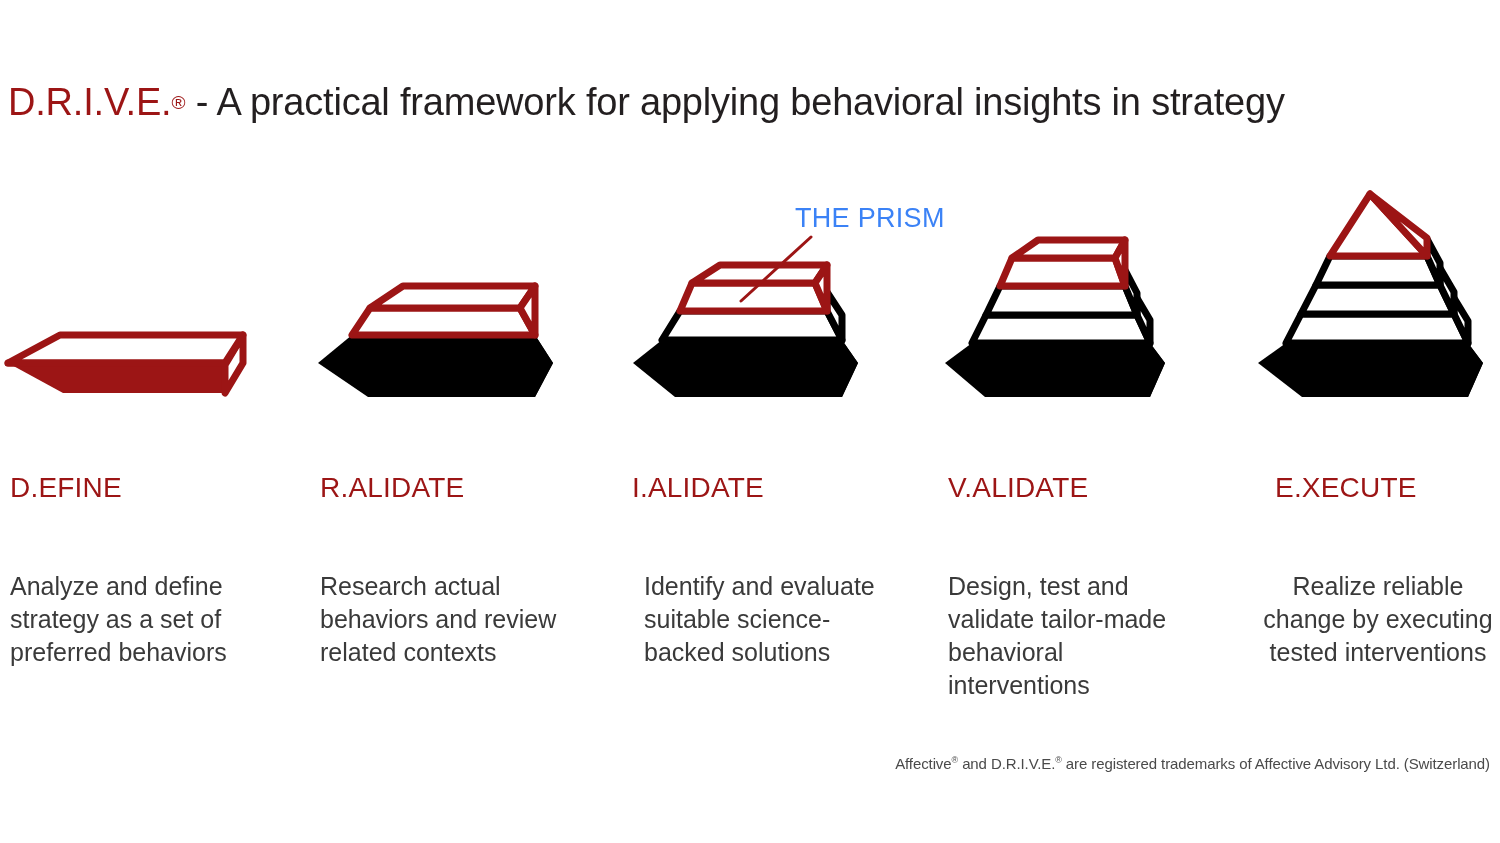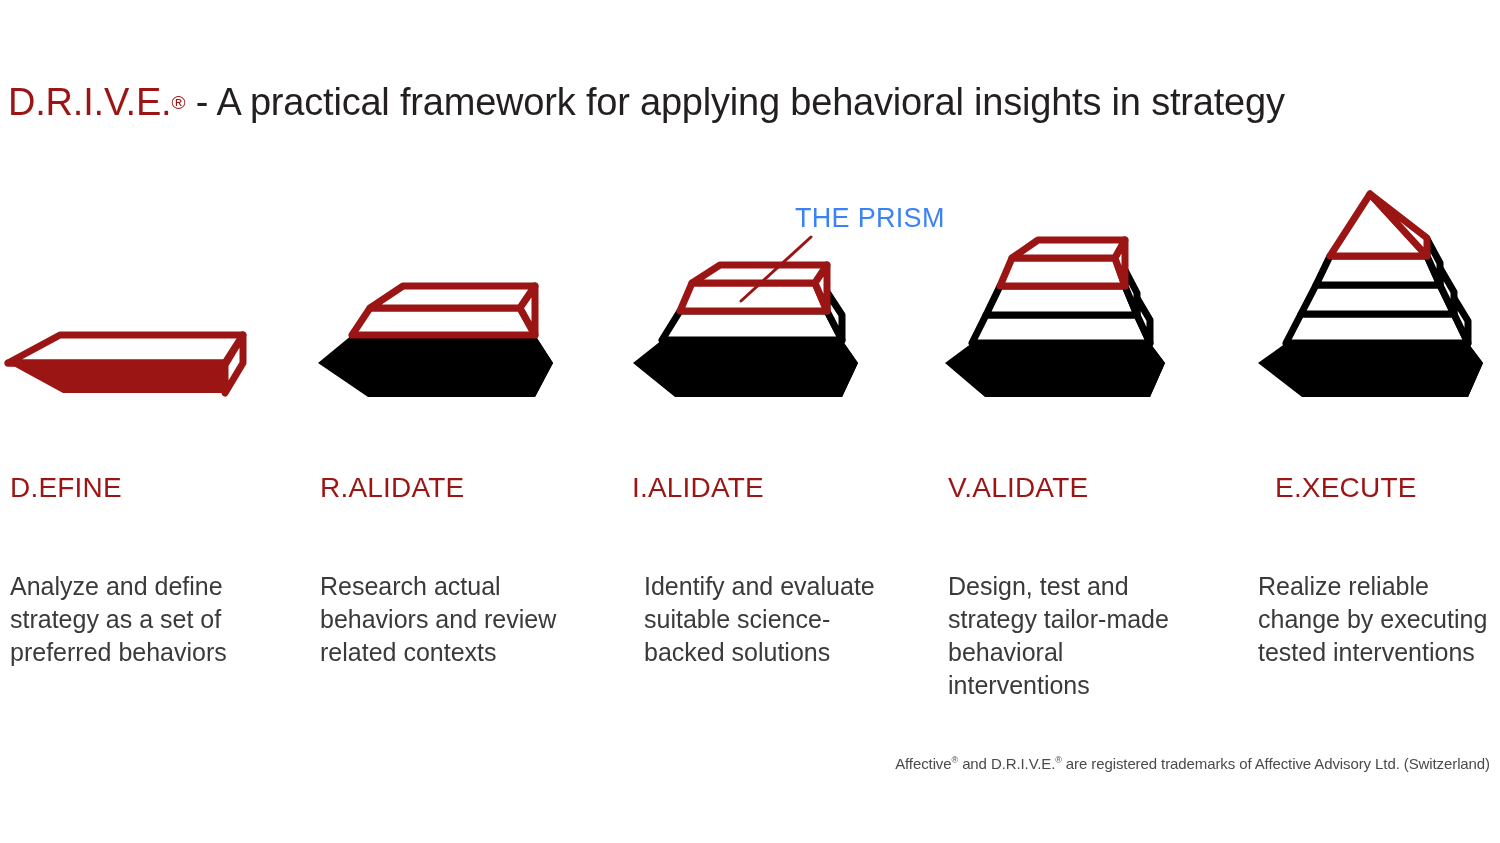--- a/index.html
+++ b/index.html
@@ -246,24 +246,24 @@
       <div class="stage-body" style="left:0px;">Research actual behaviors and review related contexts</div>
     </div>
 
     <div class="stage-col" style="left:632px;">
       <div class="stage-label" style="left:0px;">I.ALIDATE</div>
       <div class="stage-body" style="left:0px;margin-left:12px;">Identify and evaluate suitable science-backed solutions</div>
     </div>
 
     <div class="stage-col" style="left:948px;">
       <div class="stage-label" style="left:0px;">V.ALIDATE</div>
-      <div class="stage-body" style="left:0px;">Design, test and strategy tailor-made behavioral interventions</div>
+      <div class="stage-body" style="left:0px;">Design, test and validate tailor-made behavioral interventions</div>
     </div>
 
     <div class="stage-col" style="left:1258px;">
       <div class="stage-label" style="left:17px;">E.XECUTE</div>
-      <div class="stage-body" style="left:0px;">Realize reliable change by executing tested interventions</div>
+      <div class="stage-body" style="left:0px;text-align:center;">Realize reliable change by executing tested interventions</div>
     </div>
   </div>
 
   <div id="footer-note"><span>Affective</span><span class="fn-sup">®</span><span> and D.R.I.V.E.</span><span class="fn-sup">®</span><span> are registered trademarks of Affective Advisory Ltd. (Switzerland)</span></div>
 
 </div>
 
 </body></html>

